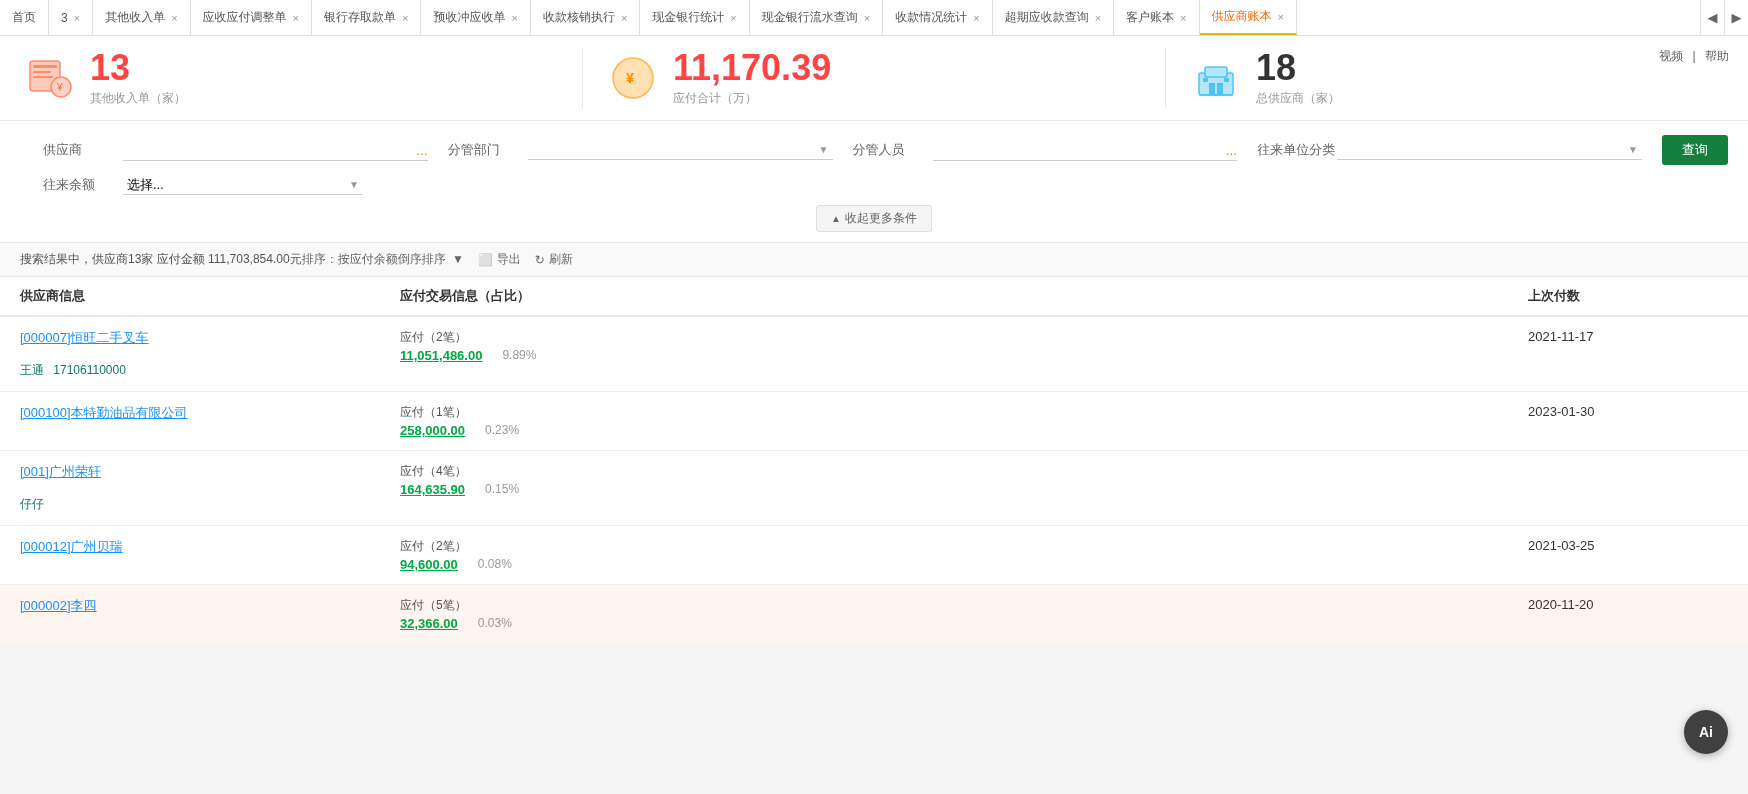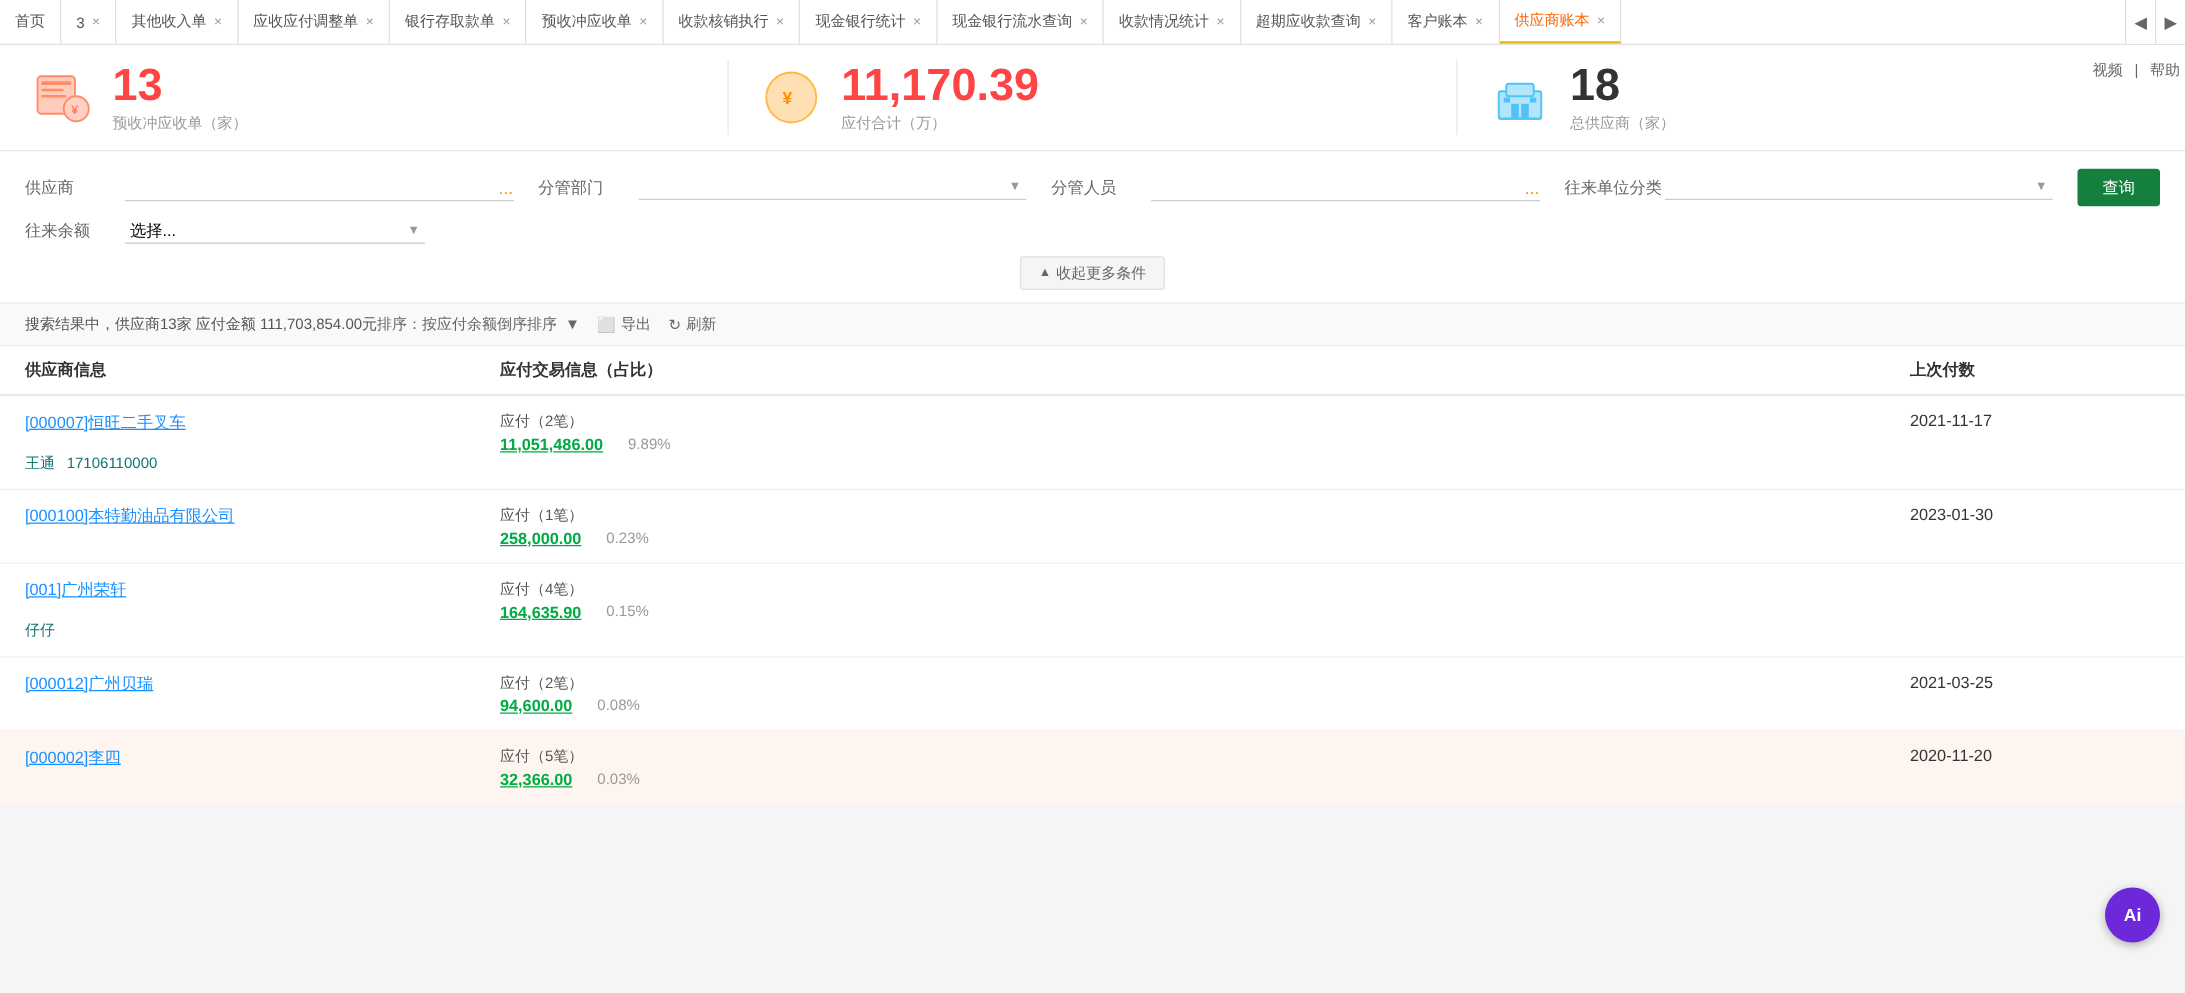--- a/index.html
+++ b/index.html
@@ -25,28 +25,28 @@
       display: flex; align-items: center; background: #fff; padding: 12px 20px;
       border-bottom: 1px solid #e8e8e8; position: relative;
     }
     .stat-block { display: flex; align-items: center; flex: 1; }
     .stat-icon { width: 60px; height: 60px; display: flex; align-items: center; justify-content: center; }
     .stat-icon svg { width: 50px; height: 50px; }
     .stat-info { margin-left: 10px; }
     .stat-number { font-size: 36px; font-weight: bold; color: #ff4444; line-height: 1; }
     .stat-label { font-size: 12px; color: #999; margin-top: 4px; }
     .stat-divider { width: 1px; height: 60px; background: #e8e8e8; margin: 0 20px; }
-    .header-links { position: absolute; right: 4px; top: 12px; font-size: 12px; color: #666; }
+    .header-links { position: absolute; right: 19px; top: 12px; font-size: 12px; color: #666; }
     .header-links span { cursor: pointer; }
 
     
     .search-area {
       background: #fff; padding: 14px 20px 10px; border-bottom: 1px solid #e8e8e8;
     }
-    .search-row { display: flex; align-items: center; margin-bottom: 10px; gap: 20px; }
+    .search-row { display: flex; align-items: center; margin-bottom: 10px; gap: 20px; margin-left: 23px; }
     .search-field { display: flex; align-items: center; flex: 1; }
     .search-field label { width: 80px; color: #666; font-size: 13px; flex-shrink: 0; }
     .search-input-wrap { flex: 1; position: relative; border-bottom: 1px solid #ccc; display: flex; align-items: center; padding: 2px 0; }
     .search-input-wrap input { border: none; outline: none; width: 100%; font-size: 13px; color: #333; background: transparent; }
     .search-input-wrap .ellipsis { color: #ff8c00; font-size: 14px; cursor: pointer; }
     .search-select-wrap { flex: 1; position: relative; border-bottom: 1px solid #ccc; display: flex; align-items: center; padding: 2px 4px; }
     .search-select-wrap select { border: none; outline: none; width: 100%; font-size: 13px; background: transparent; appearance: none; cursor: pointer; }
     .search-select-wrap .chevron { color: #999; font-size: 10px; position: absolute; right: 4px; }
     .search-btn {
       background: #15803d; color: #fff; border: none; padding: 6px 20px;
@@ -156,21 +156,21 @@
         <rect x="5" y="8" width="30" height="30" rx="3" fill="#ffccbc" stroke="#ff8c69" stroke-width="1.5"></rect>
         <rect x="8" y="12" width="24" height="3" rx="1" fill="#ff8c69"></rect>
         <rect x="8" y="18" width="18" height="2" rx="1" fill="#ff8c69"></rect>
         <rect x="8" y="23" width="20" height="2" rx="1" fill="#ff8c69"></rect>
         <circle cx="36" cy="34" r="10" fill="#ffd0c8" stroke="#ff8c69" stroke-width="1.5"></circle>
         <text x="32" y="38" font-size="10" fill="#ff6633">¥</text>
       </svg>
     </div>
     <div class="stat-info">
       <div class="stat-number">13</div>
-      <div class="stat-label">预收冲应收单（家）</div>
+      <div class="stat-label">其他收入单（家）</div>
     </div>
   </div>
   <div class="stat-divider"></div>
   <div class="stat-block">
     <div class="stat-icon">
       <svg viewBox="0 0 50 50" fill="none">
         <circle cx="25" cy="25" r="20" fill="#ffe0b2" stroke="#ffb74d" stroke-width="1.5"></circle>
         <text x="18" y="30" font-size="14" fill="#ff8c00" font-weight="bold">¥</text>
       </svg>
     </div>
@@ -362,15 +362,15 @@
         <span class="transaction-amount">32,366.00</span>
         <span class="transaction-pct">0.03%</span>
       </div>
     </div>
     <div class="col-last-payment">
       <span class="last-payment-date">2020-11-20</span>
     </div>
   </div>
 </div>
 
-<div style="position:fixed; right:20px; bottom:40px; background:#6d28d9; color:#fff; border-radius:50%; width:44px; height:44px; display:flex; align-items:center; justify-content:center; font-size:14px; font-weight:bold; cursor:pointer; box-shadow: 0 2px 8px rgba(0,0,0,0.3);">
+<div style="position:fixed; right:20px; bottom:40px; background:#404040; color:#fff; border-radius:50%; width:44px; height:44px; display:flex; align-items:center; justify-content:center; font-size:14px; font-weight:bold; cursor:pointer; box-shadow: 0 2px 8px rgba(0,0,0,0.3);">
   <span>Ai</span>
 </div>
 
 </body></html>

